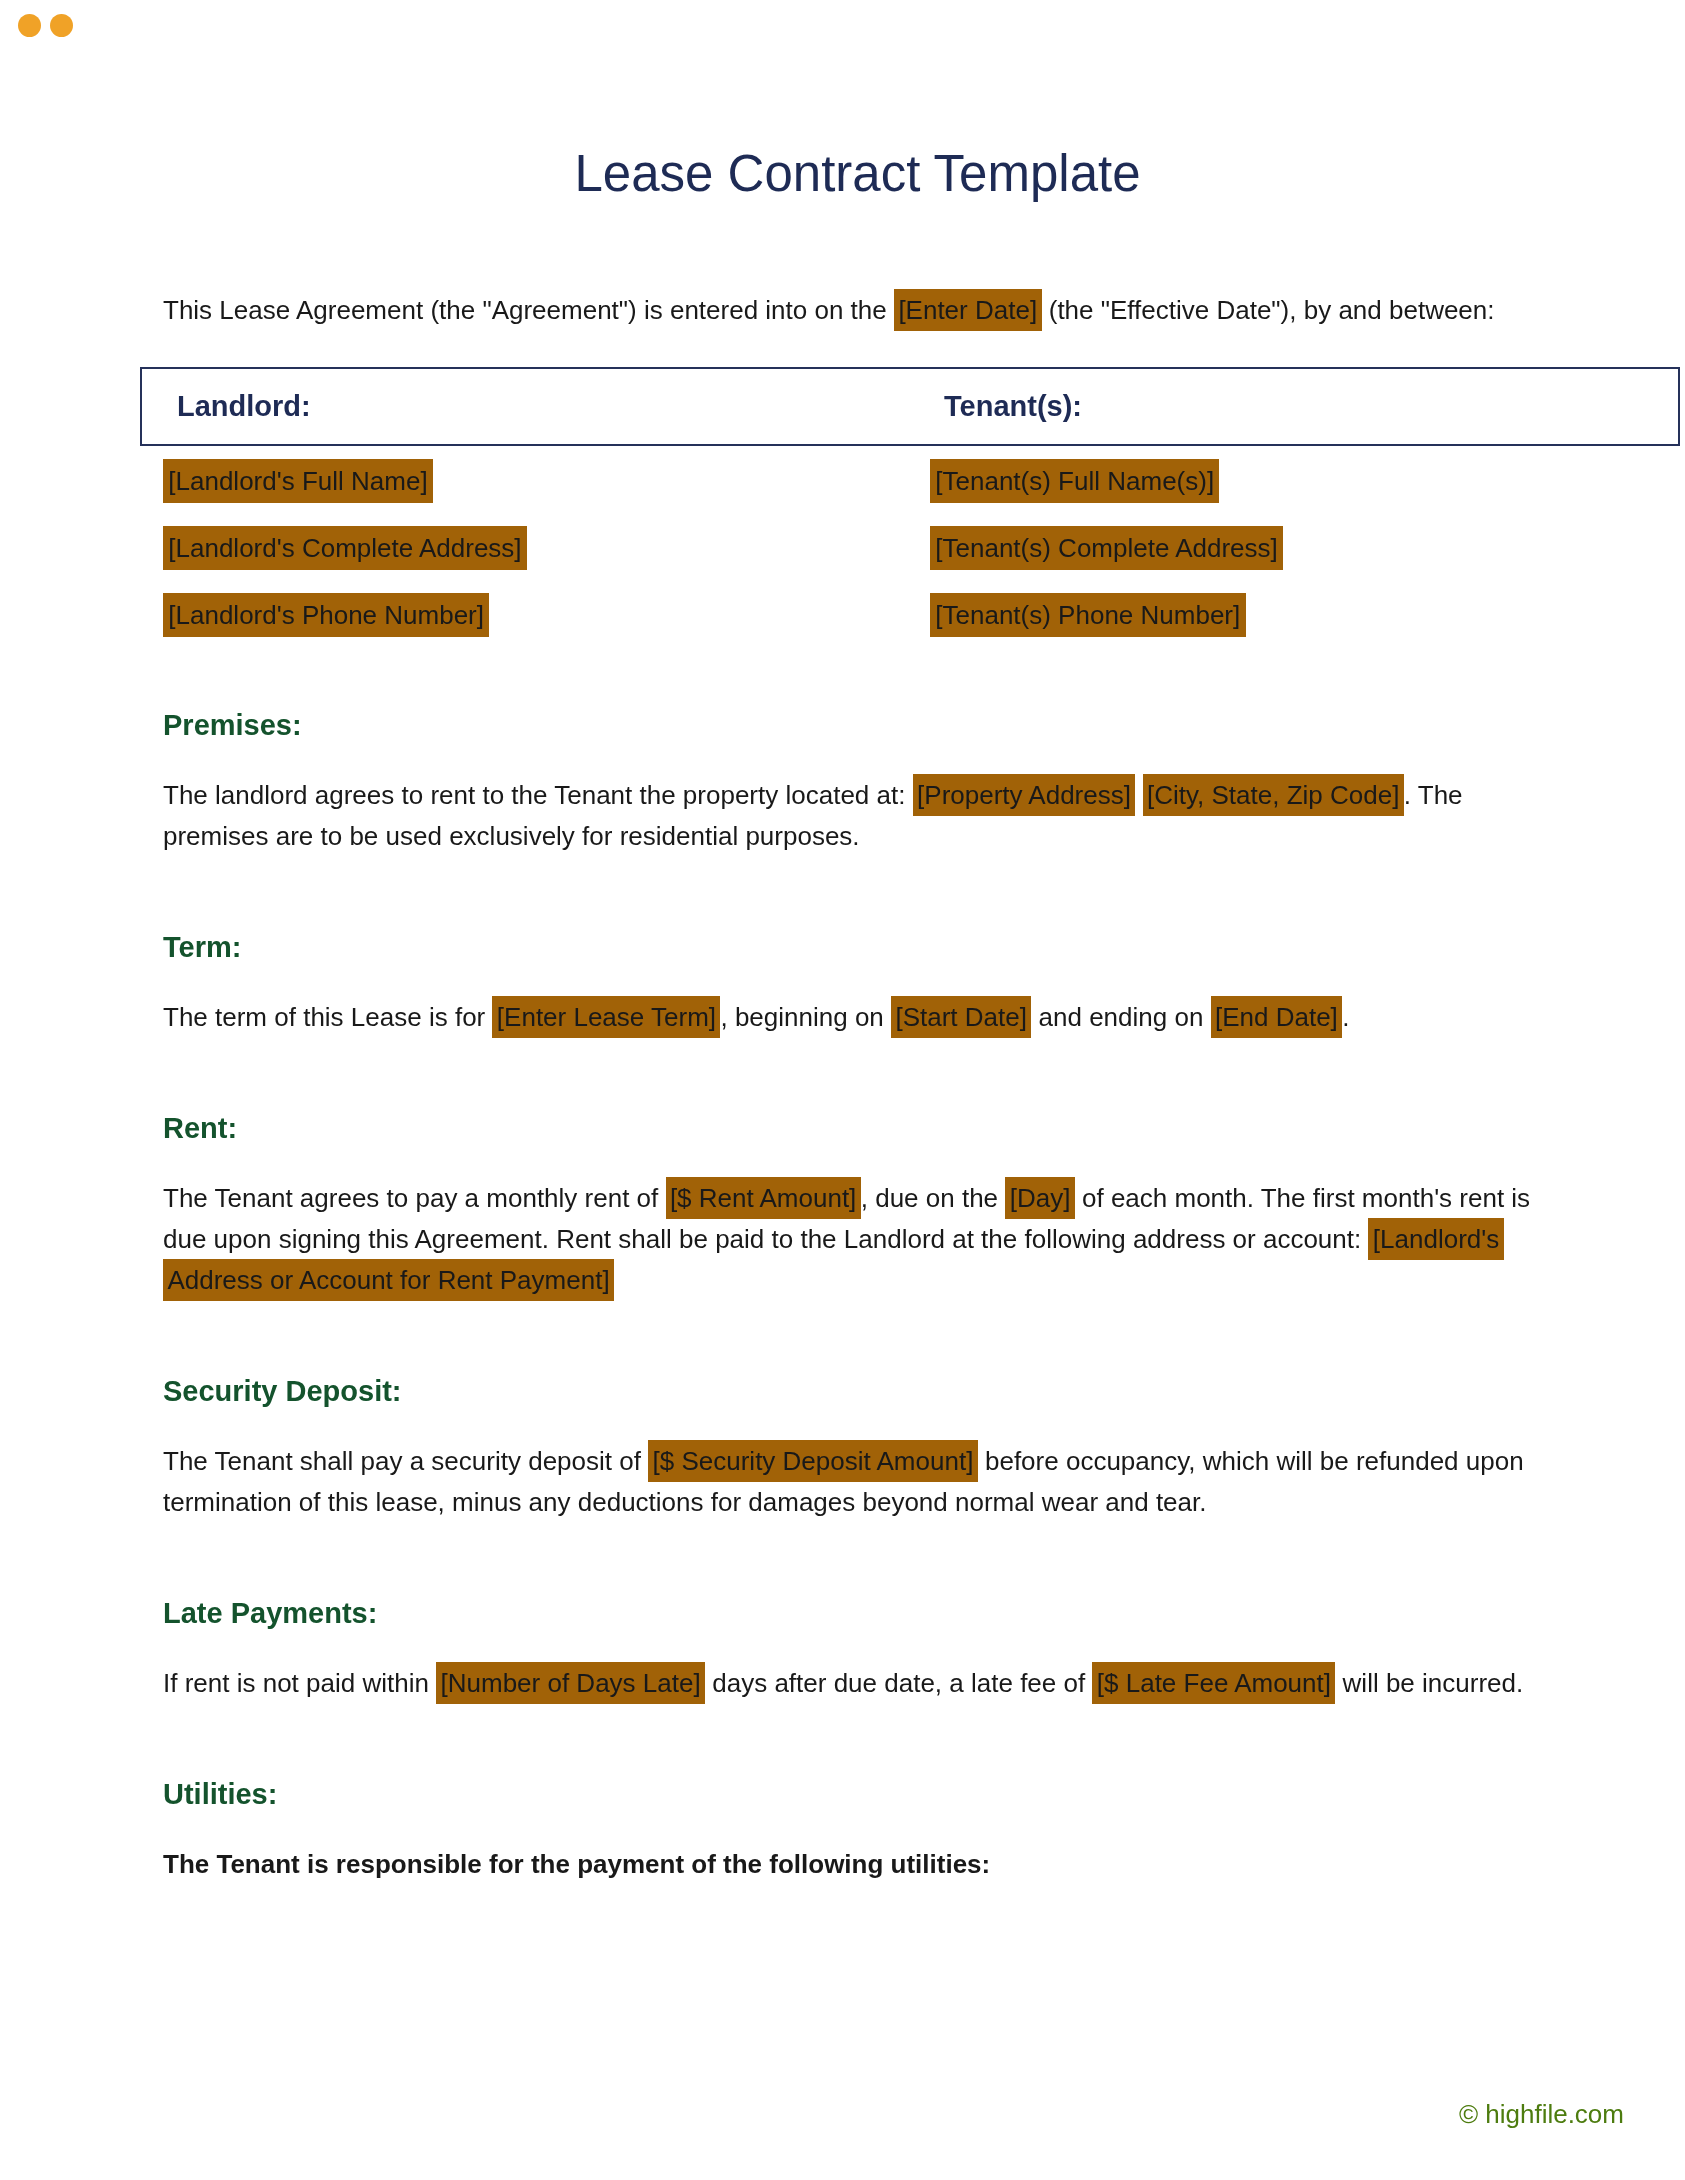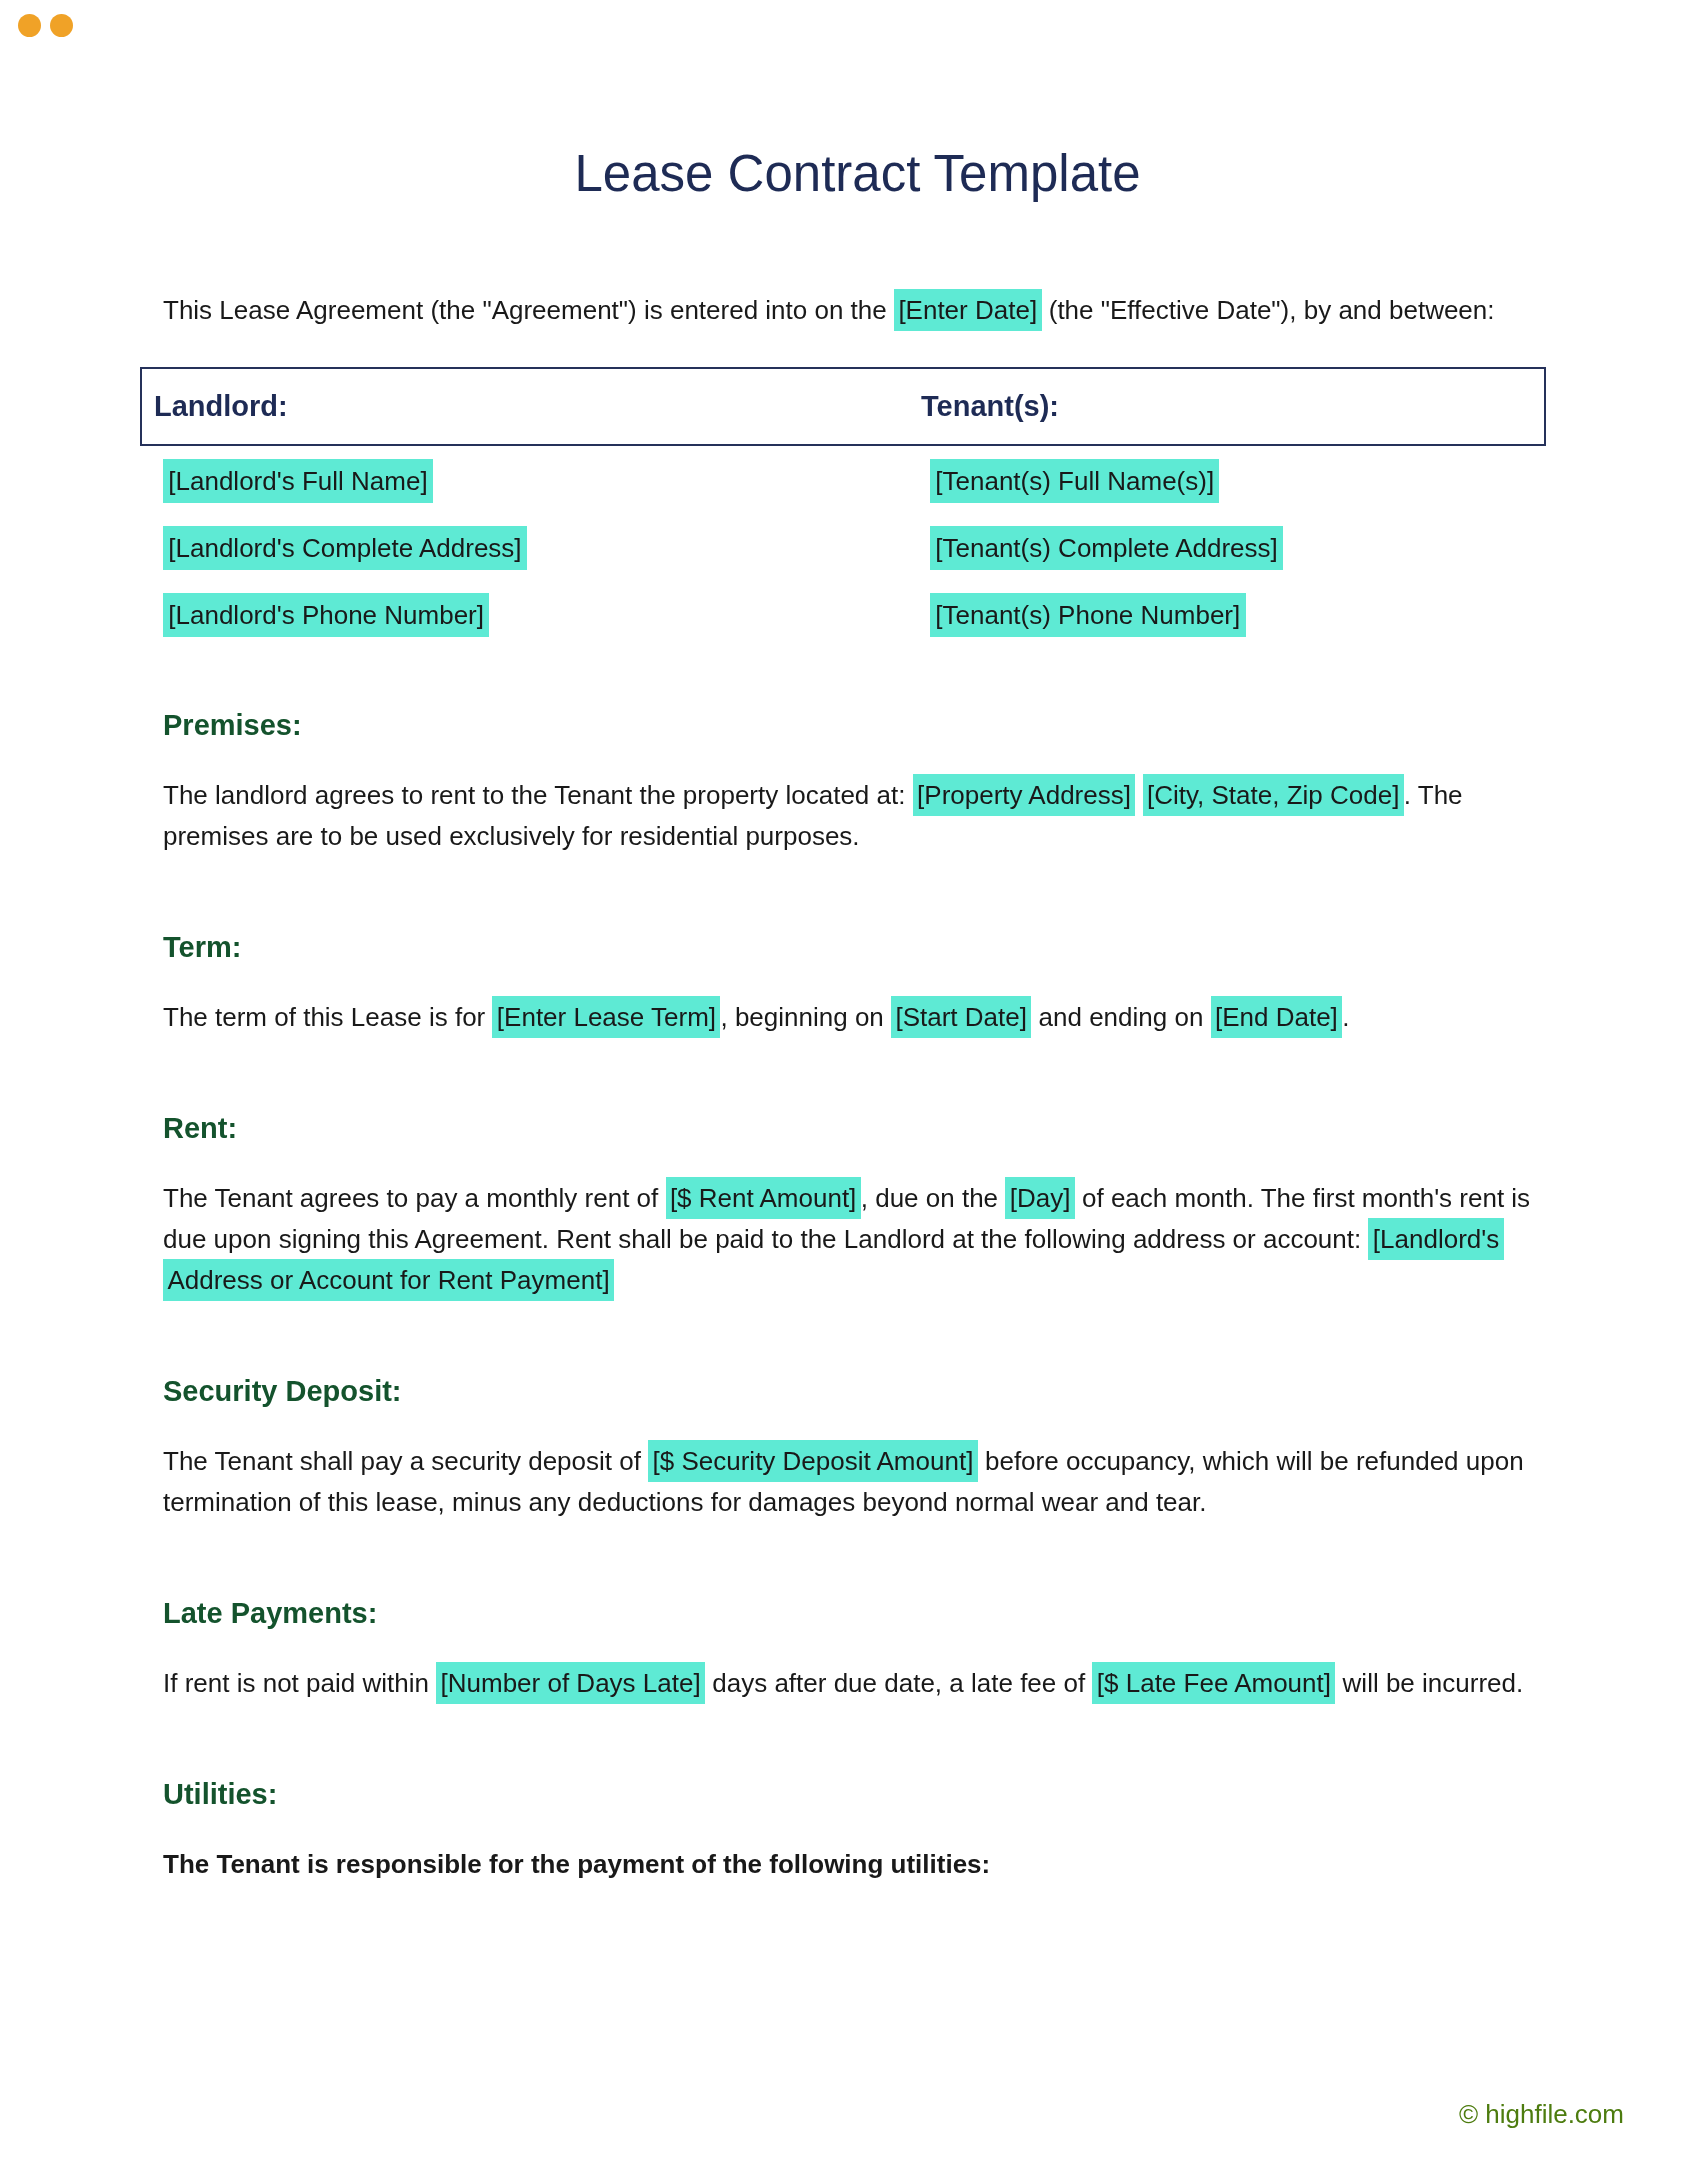--- a/index.html
+++ b/index.html
@@ -25,36 +25,36 @@
     color: #1e2b55;
   }
   p.body-par {
     margin-top: 30px;
     font-size: 26px;
     line-height: 41px;
     color: #191919;
   }
   p.intro-par { margin-top: 86px; }
   .hl {
-    background: #5eead4;
+    background: #a16207;
     padding: 6.1px 4.4px;
     box-decoration-break: clone;
     -webkit-box-decoration-break: clone;
   }
   .bold-run { font-weight: 700; }
   .parties-box {
     margin-top: 36px;
     margin-left: -23px;
-    width: 1406px;
+    width: 1540px;
     height: 79px;
     border: 2.6px solid #25315a;
     display: grid;
     grid-template-columns: 767px 1fr;
     align-items: center;
-    padding-left: 12px;
+    padding-left: 35px;
   }
   .party-header {
     font-size: 29px;
     font-weight: 700;
     color: #1e2b55;
   }
   .parties-rows { margin-top: 15px; }
   .party-row {
     display: grid;
     grid-template-columns: 767px 1fr;

